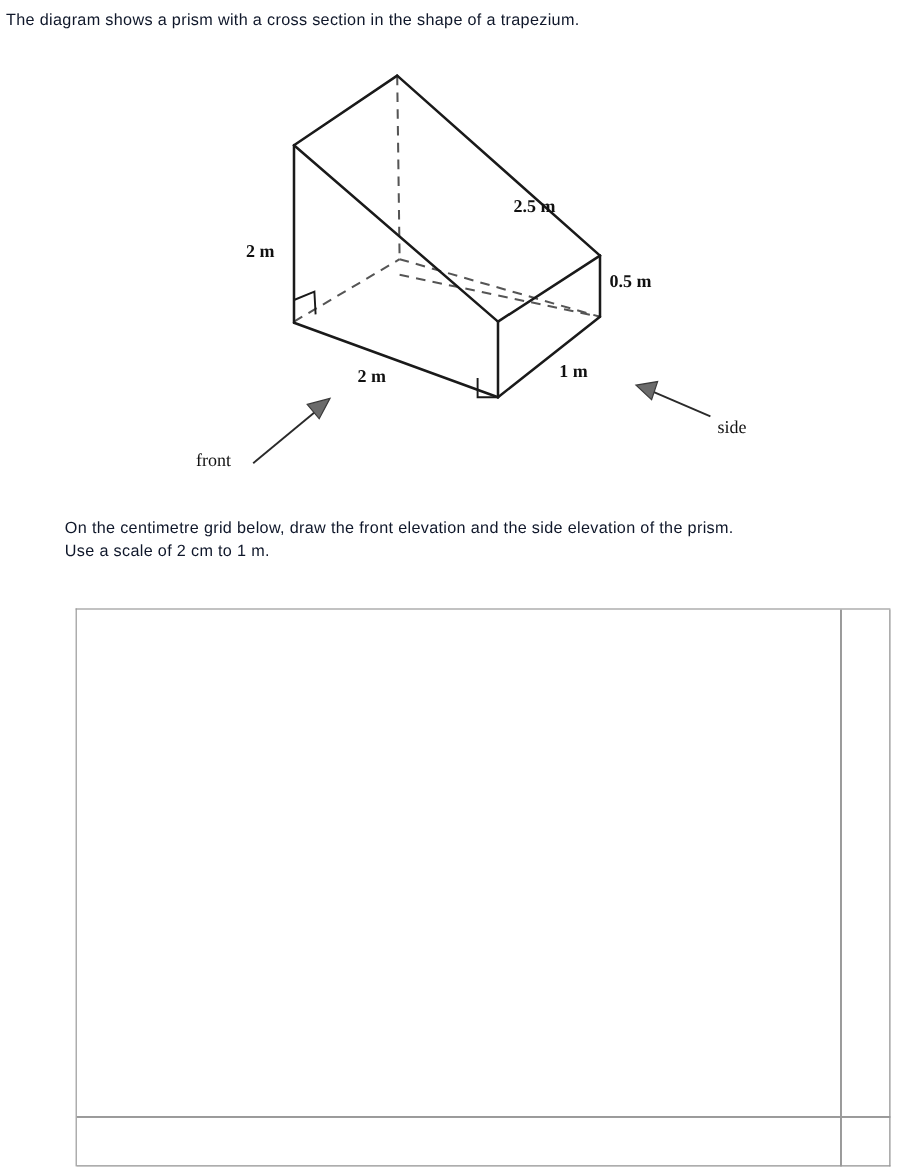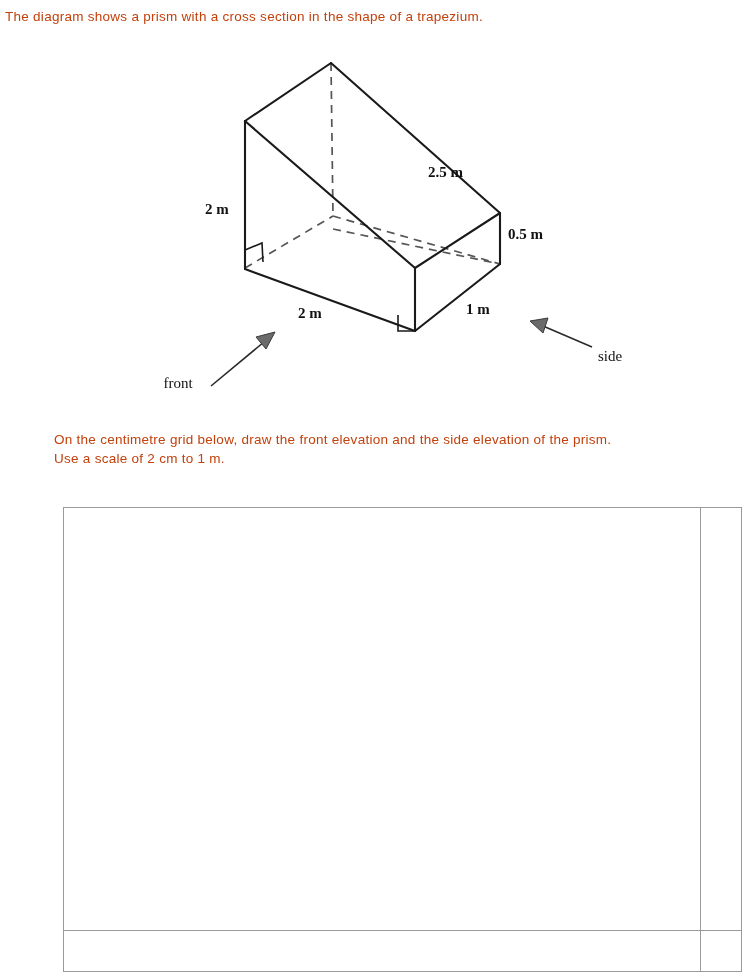--- a/index.html
+++ b/index.html
@@ -17,21 +17,21 @@
     color: #1a1a1a;
     -webkit-font-smoothing: antialiased;
   }
 
   
   .prose {
     position: absolute;
     font-family: "Liberation Sans", sans-serif;
     font-size: 13.5px;
     line-height: 19px;
-    color: #c2410c;
+    color: #0f172a;
     white-space: pre-line;
     letter-spacing: 0.02em;
   }
   #intro-text {
     left: 5px;
     top: 7px;
     width: 730px;
   }
   #task-text {
     left: 21px;

